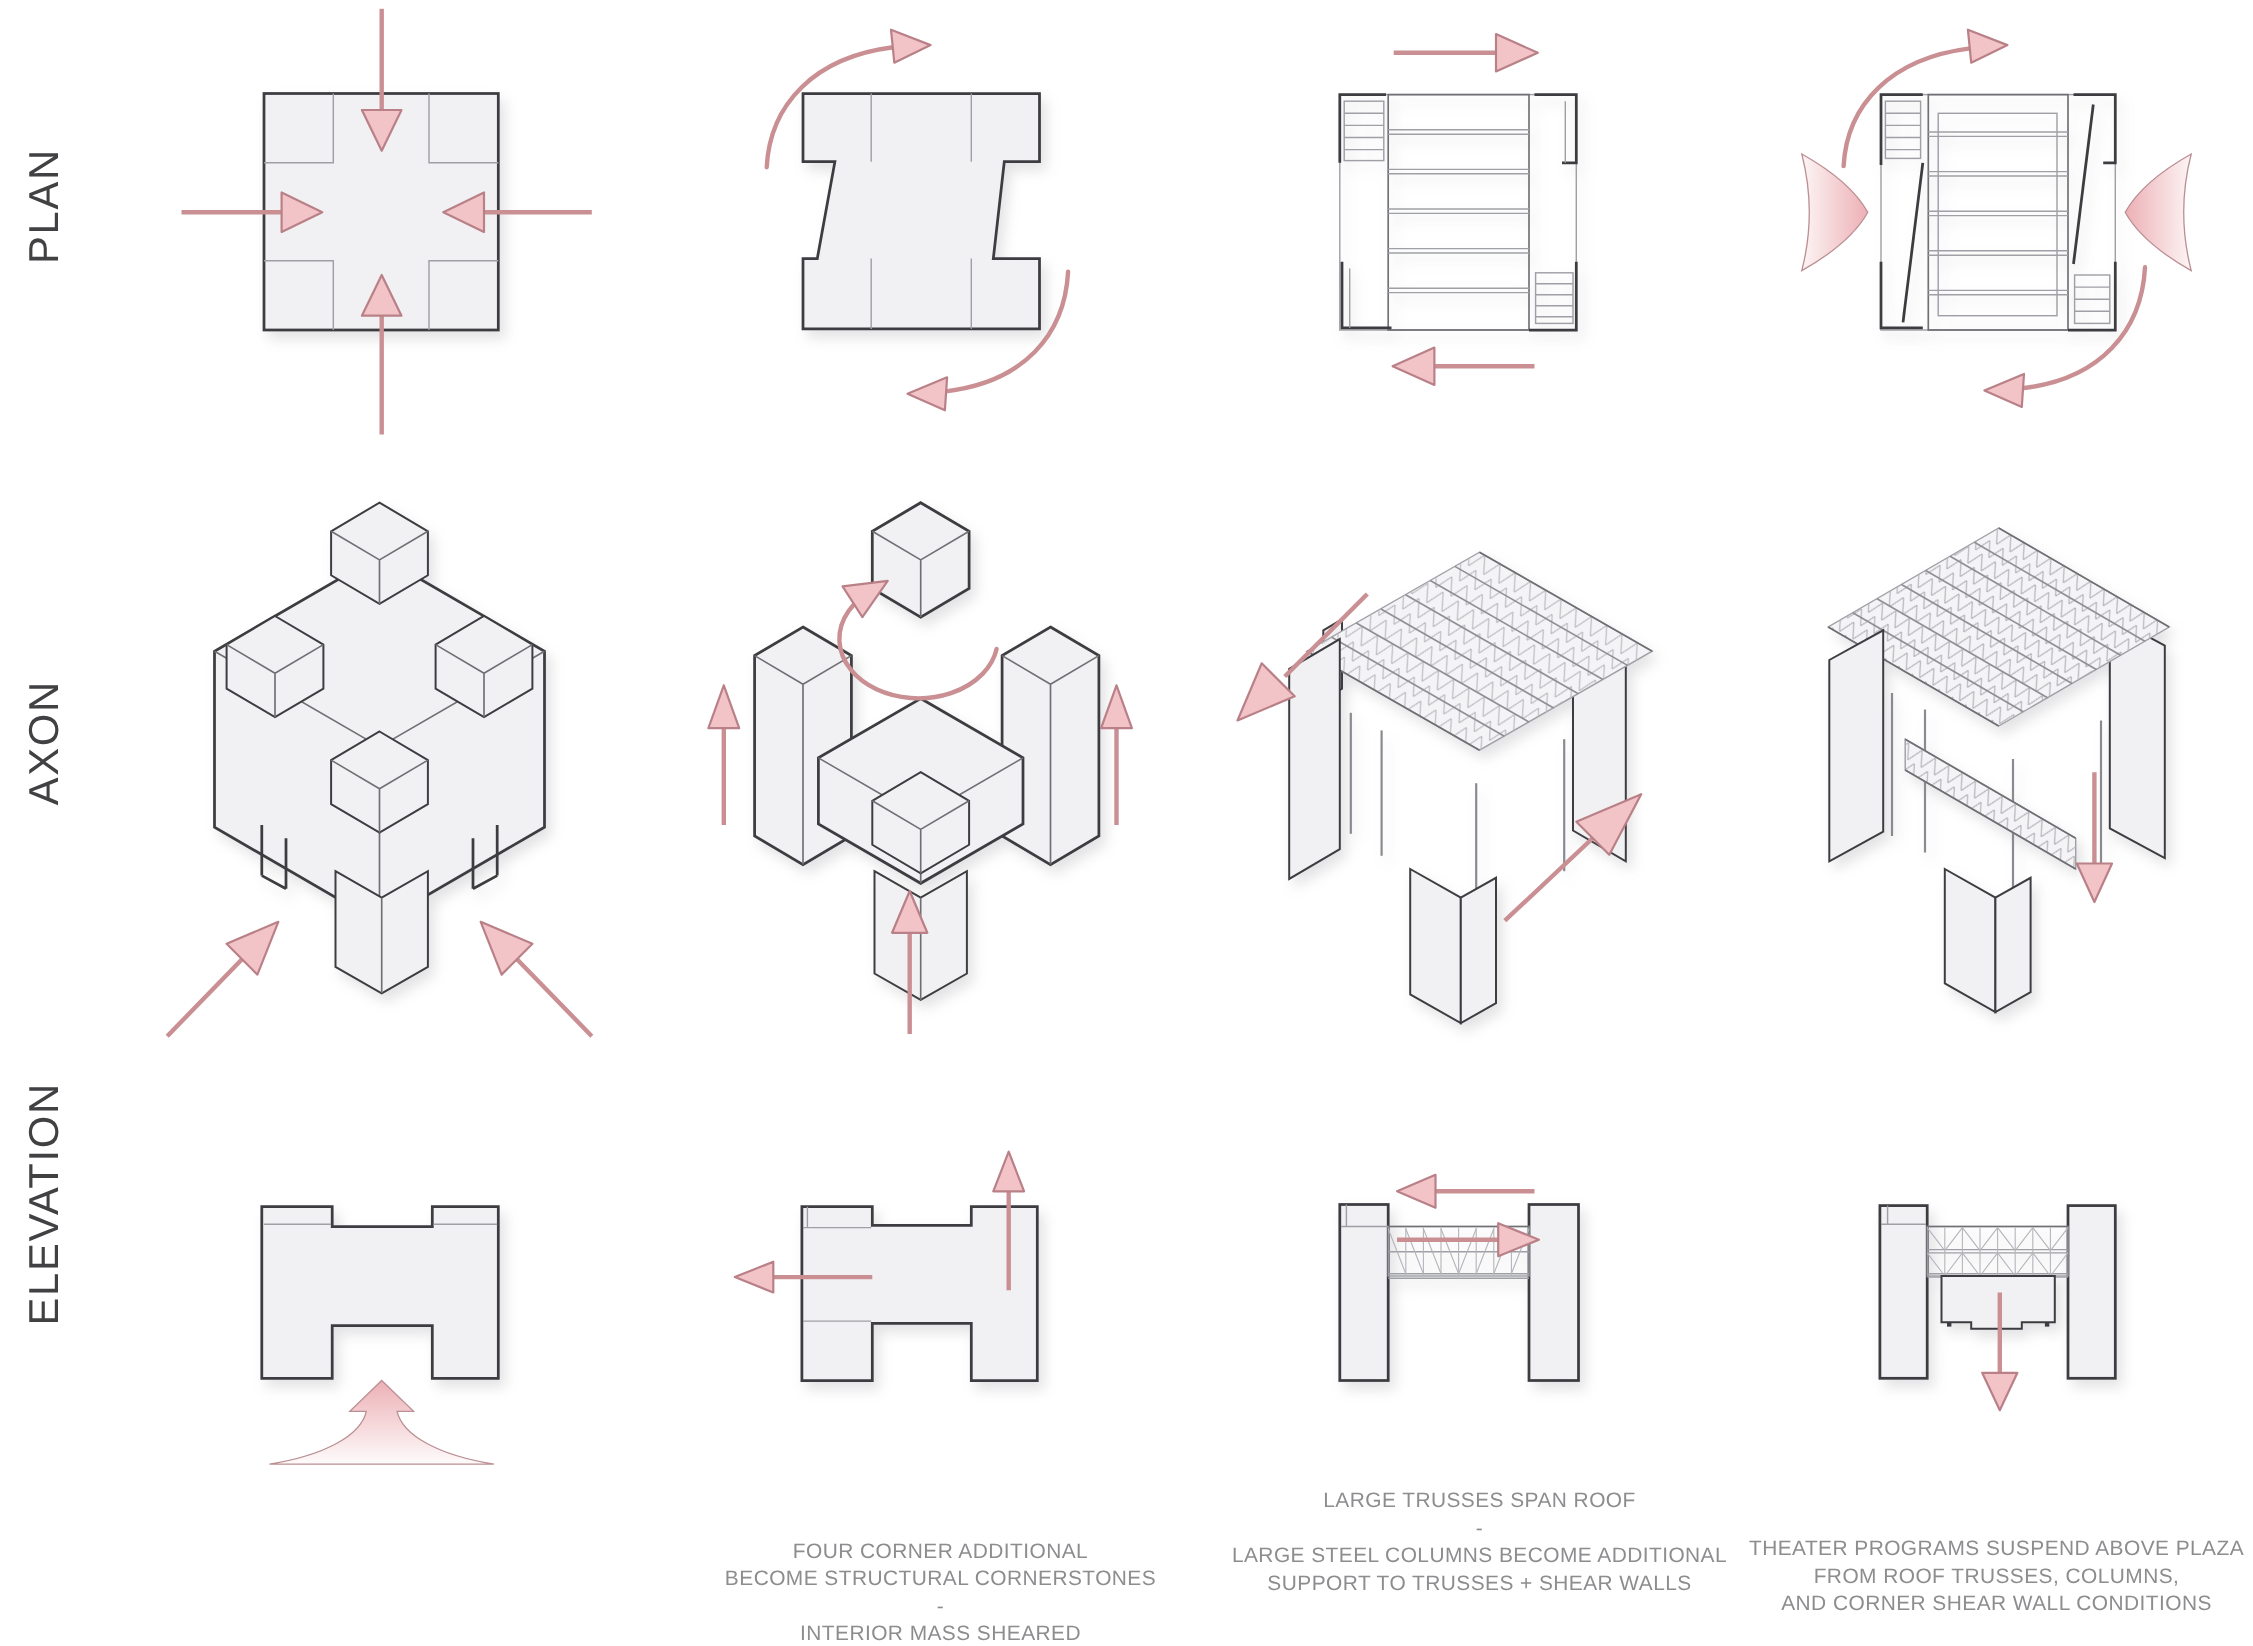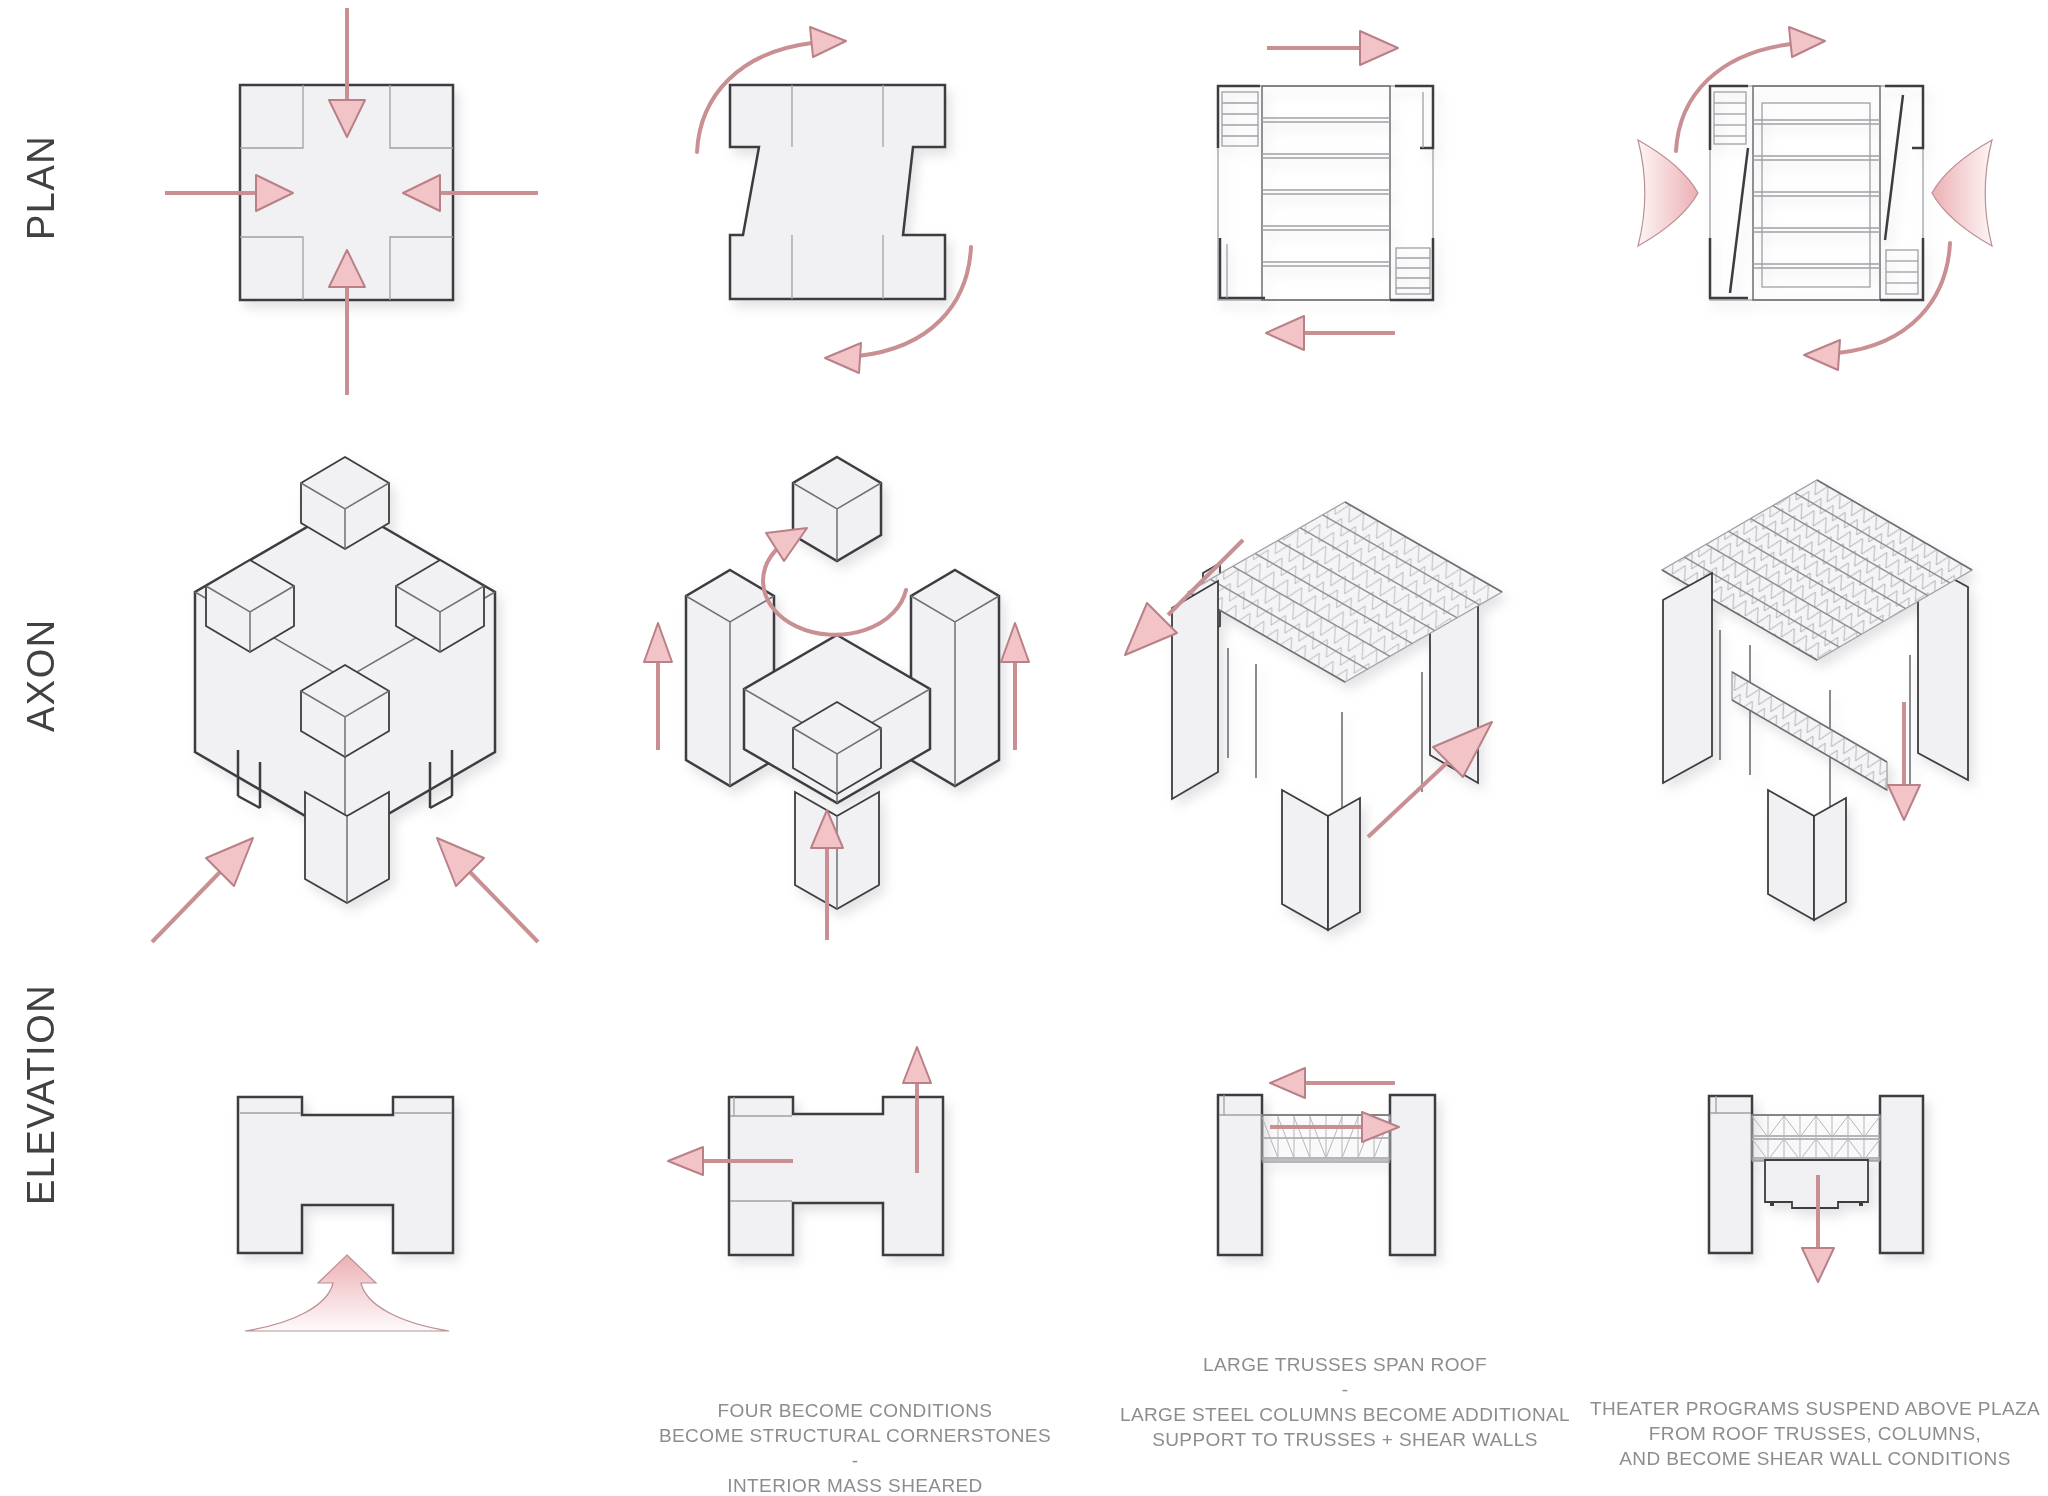--- a/index.html
+++ b/index.html
@@ -420,30 +420,30 @@
       <line class="thin" x1="136" y1="116" x2="136" y2="133"></line>
       <line class="thin" x1="130" y1="133" x2="171" y2="133"></line>
     </g>
     <g>
       <line class="al" x1="238" y1="195" x2="238" y2="268"></line>
         <polygon class="ah" points="238,302 222,268 254,268"></polygon>
     </g>
   </svg>
 
   <div class="caption" style="left:600px;width:510px;top:1398px;">
-    <div>FOUR BECOME CONDITIONS</div>
+    <div>FOUR CORNER ADDITIONAL</div>
     <div>BECOME STRUCTURAL CORNERSTONES</div>
     <div>-</div>
     <div>INTERIOR MASS SHEARED</div>
   </div>
   <div class="caption" style="left:1110px;width:470px;top:1352px;">
     <div>LARGE TRUSSES SPAN ROOF</div>
     <div>-</div>
     <div>LARGE STEEL COLUMNS BECOME ADDITIONAL</div>
     <div>SUPPORT TO TRUSSES + SHEAR WALLS</div>
   </div>
   <div class="caption" style="left:1582px;width:466px;top:1396px;">
     <div>THEATER PROGRAMS SUSPEND ABOVE PLAZA</div>
     <div>FROM ROOF TRUSSES, COLUMNS,</div>
-    <div>AND BECOME SHEAR WALL CONDITIONS</div>
+    <div>AND CORNER SHEAR WALL CONDITIONS</div>
   </div>
 
 </div>
 
 </body></html>

